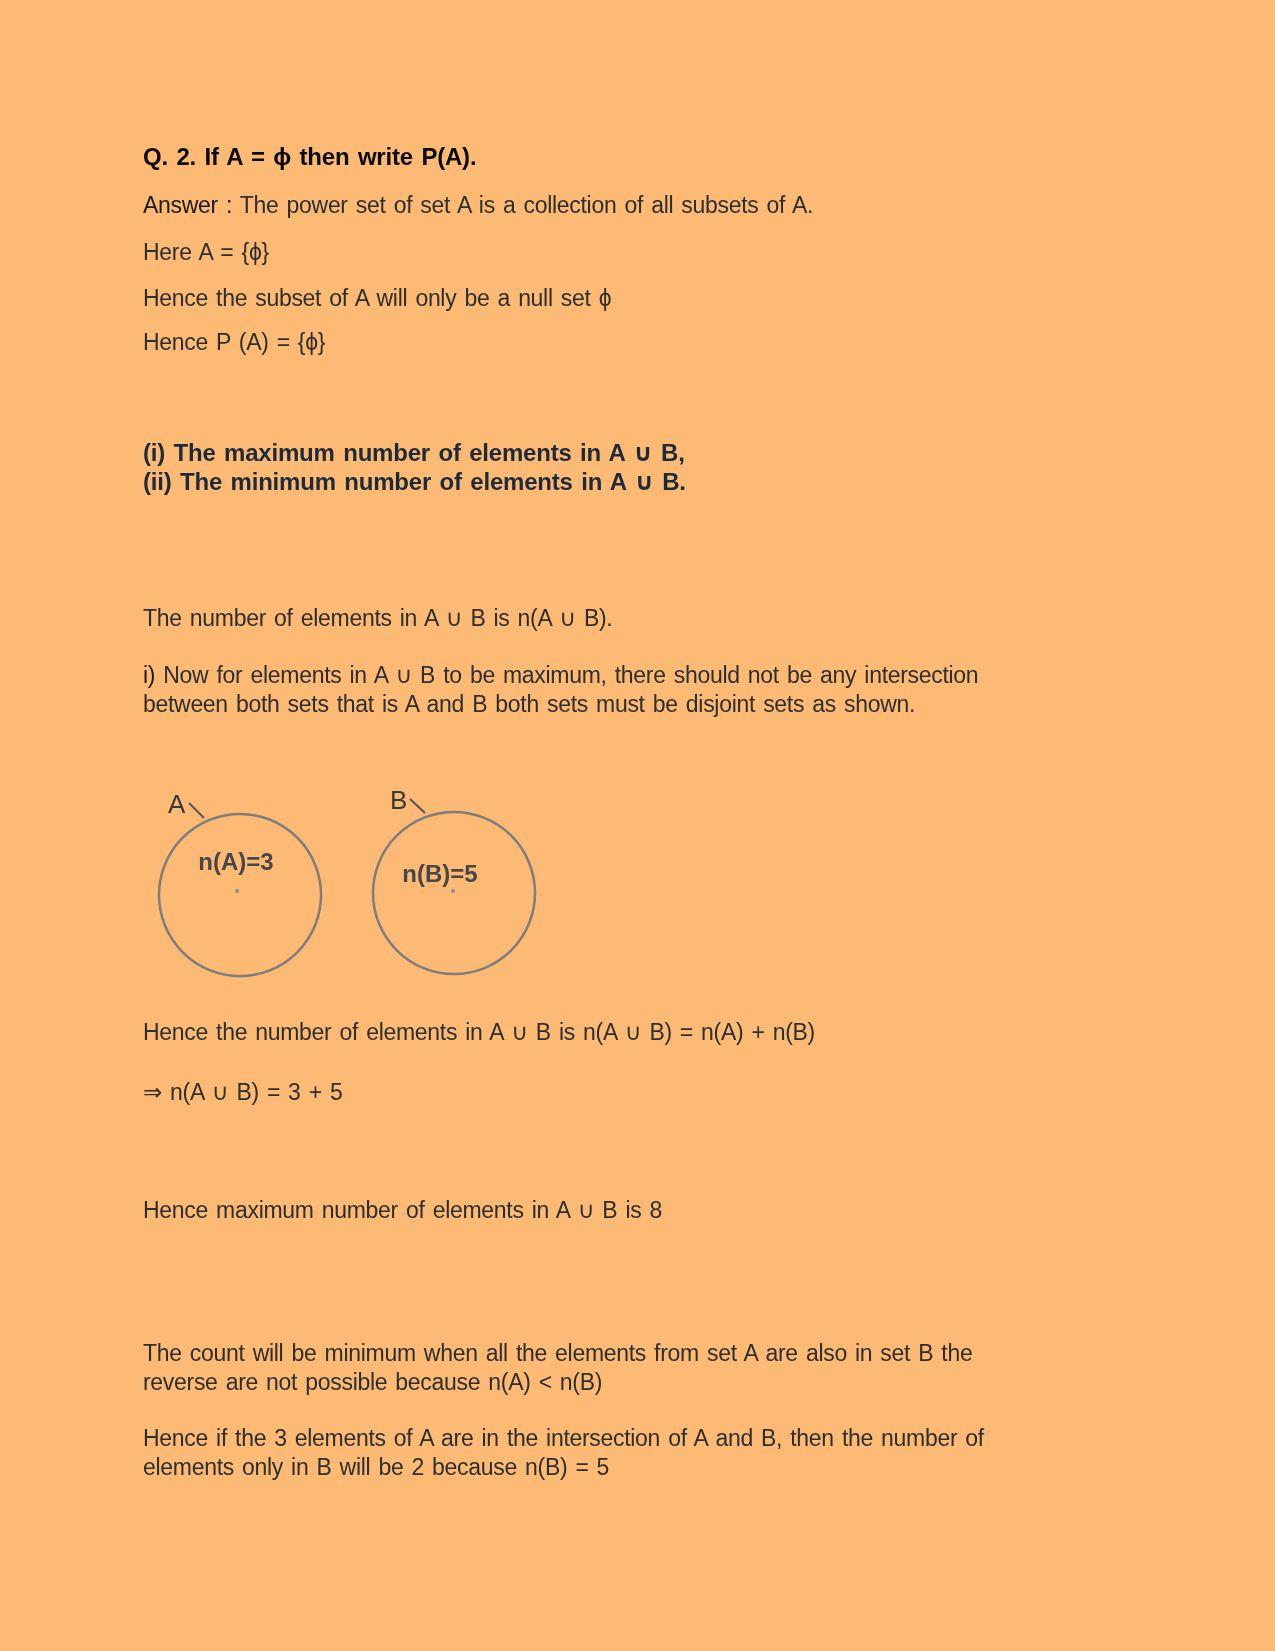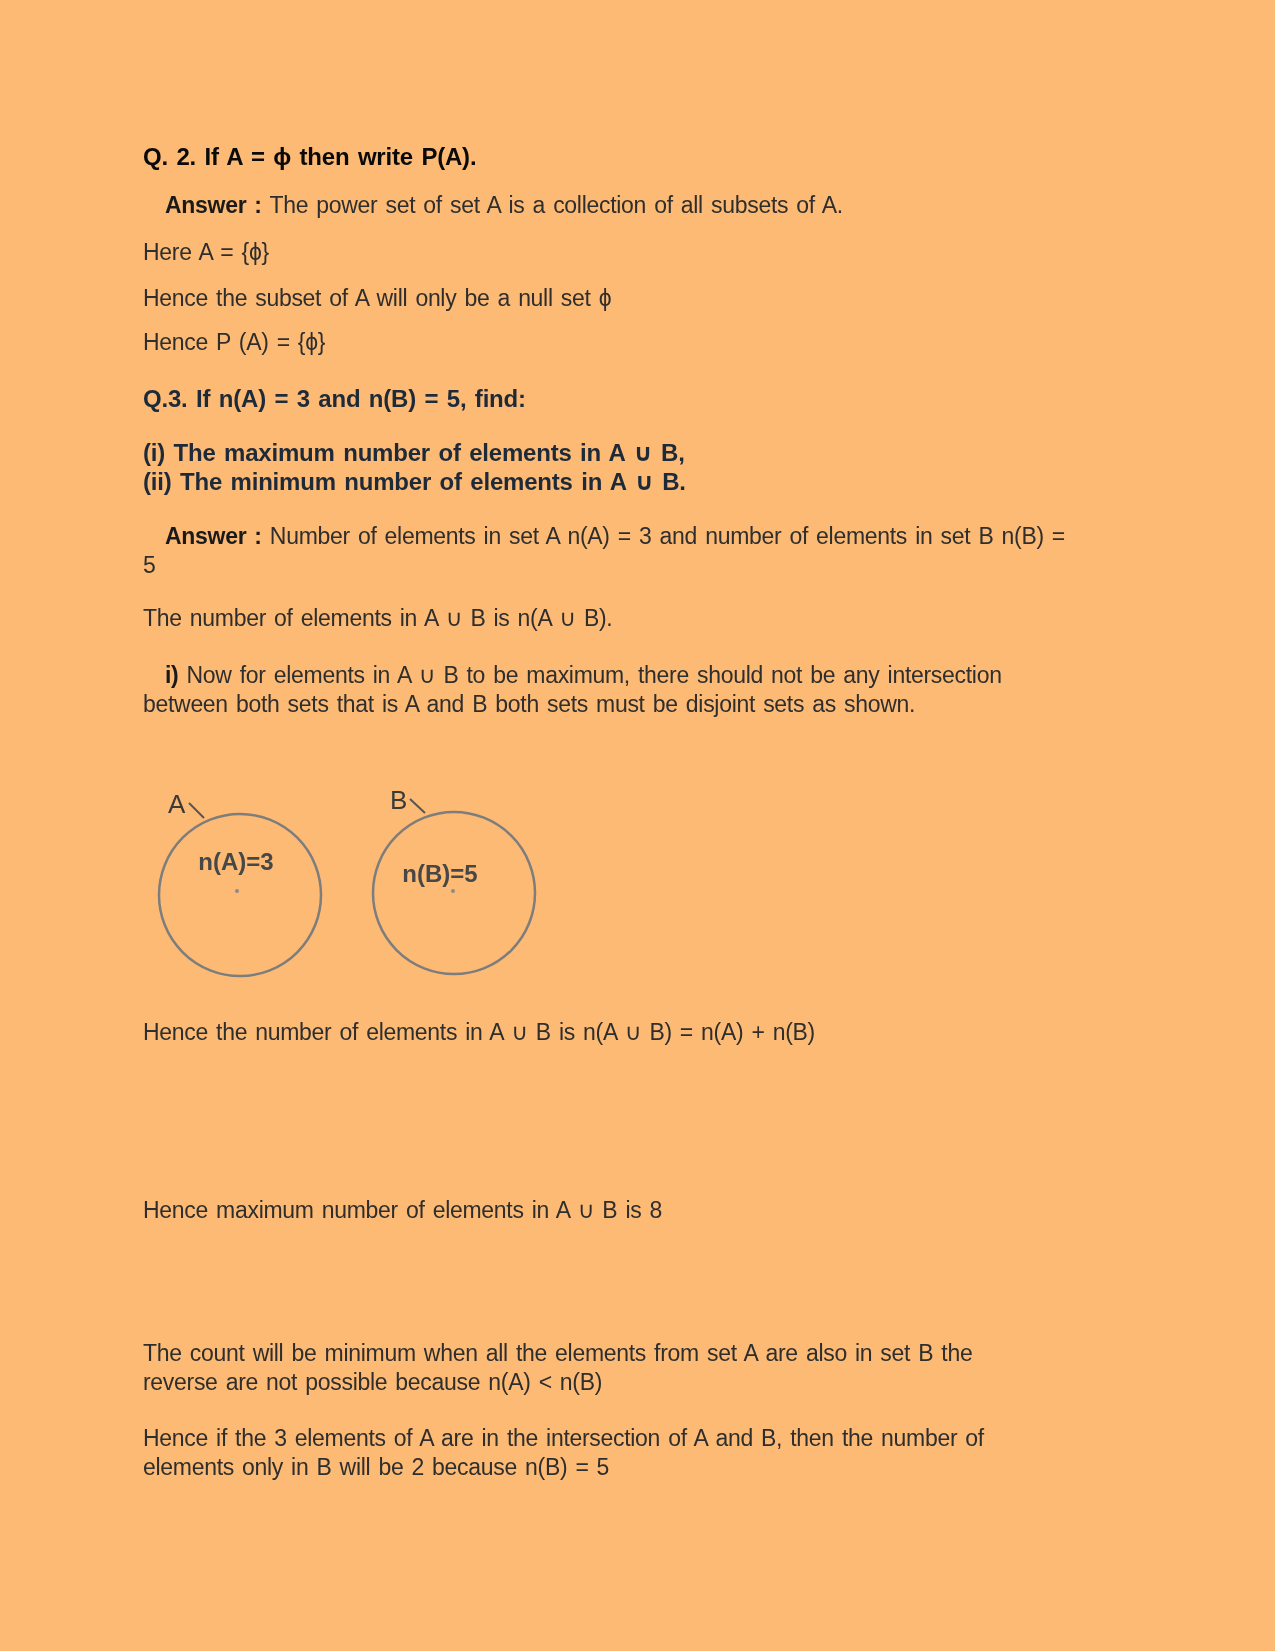--- a/index.html
+++ b/index.html
@@ -16,21 +16,21 @@
     position: absolute;
     left: 143px;
     width: 1010px;
     font-size: 23px;
     line-height: 29px;
     letter-spacing: -0.3px;
     word-spacing: 2px;
     white-space: pre-line;
     color: #2e2e2e;
   }
-  .txt b { font-weight: bold; color: #1a1a1a; margin-left: 22px; }
+  .txt b { font-weight: normal; color: #1a1a1a; }
   .h-black {
     position: absolute;
     left: 143px;
     width: 1010px;
     font-size: 24px;
     line-height: 30px;
     font-weight: bold;
     letter-spacing: -0.2px;
     word-spacing: 2px;
     color: #0a0a0a;
@@ -69,27 +69,24 @@
   <div class="h-black" style="top:142px">Q. 2. If A = ϕ then write P(A).</div>
 
   <div class="txt" style="top:191px"><b>Answer :</b> <span>The power set of set A is a collection of all subsets of A.</span></div>
 
   <div class="txt" style="top:238px">Here A = {ϕ}</div>
 
   <div class="txt" style="top:284px">Hence the subset of A will only be a null set ϕ</div>
 
   <div class="txt" style="top:328px">Hence P (A) = {ϕ}</div>
 
-  <div class="h-navy" style="top:384px">Q.3. If n(A) = 3 and n(B) = 5, find:</div>
 
   <div class="h-navy" style="top:438px">(i) The maximum number of elements in A ∪ B,</div>
   <div class="h-navy" style="top:467px">(ii) The minimum number of elements in A ∪ B.</div>
 
-  <div class="txt" style="top:522px"><b>Answer :</b> <span>Number of elements in set A n(A) = 3 and number of elements in set B n(B) =
-5</span></div>
 
   <div class="txt" style="top:661px"><b>i)</b> <span>Now for elements in A ∪ B to be maximum, there should not be any intersection
 between both sets that is A and B both sets must be disjoint sets as shown.</span></div>
 
   <div class="txt" style="top:604px">The number of elements in A ∪ B is n(A ∪ B).</div>
 
   <svg class="venn" viewBox="0 0 460 250">
     <circle cx="100" cy="150" r="81" fill="none" stroke="#7d7d7d" stroke-width="2.5"></circle>
     <circle cx="314" cy="148" r="81" fill="none" stroke="#7d7d7d" stroke-width="2.5"></circle>
     <line x1="49" y1="58" x2="64" y2="73" stroke="#555555" stroke-width="2"></line>
@@ -97,20 +94,21 @@
     <text x="28" y="68" class="set-label">A</text>
     <text x="250" y="64" class="set-label">B</text>
     <text x="96" y="125" text-anchor="middle" class="set-value">n(A)=3</text>
     <text x="300" y="137" text-anchor="middle" class="set-value">n(B)=5</text>
     <circle cx="97" cy="146" r="2" fill="#8a8a8a"></circle>
     <circle cx="313" cy="146" r="2" fill="#8a8a8a"></circle>
   </svg>
 
   <div class="txt" style="top:1018px">Hence the number of elements in A ∪ B is n(A ∪ B) = n(A) + n(B)</div>
 
+  <div class="txt" style="top:1078px">⇒ n(A ∪ B) = 3 + 5</div>
 
 
   <div class="txt" style="top:1196px">Hence maximum number of elements in A ∪ B is 8</div>
 
 
   <div class="txt" style="top:1339px">The count will be minimum when all the elements from set A are also in set B the
 reverse are not possible because n(A) &lt; n(B)</div>
 
   <div class="txt" style="top:1424px">Hence if the 3 elements of A are in the intersection of A and B, then the number of
 elements only in B will be 2 because n(B) = 5</div>

